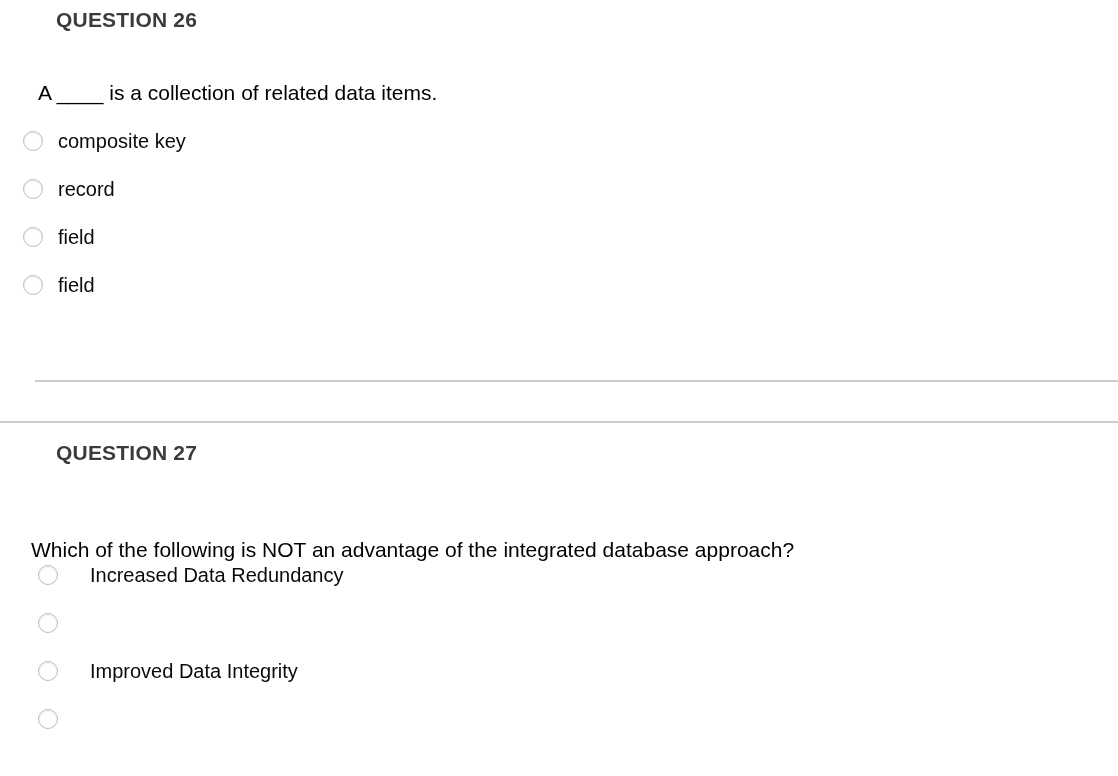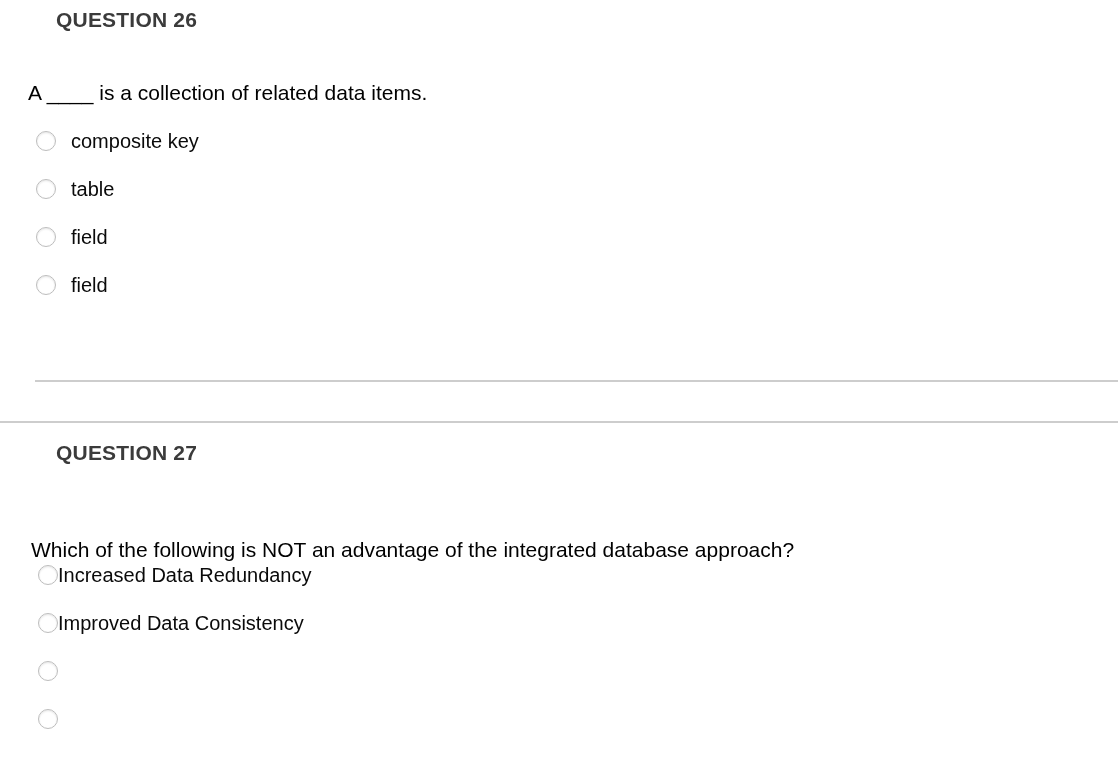--- a/index.html
+++ b/index.html
@@ -85,51 +85,51 @@
   .divider {
     height: 2px;
     background: #cdcdcd;
     border: 0;
     margin: 0;
     padding: 0;
   }
 
   
   #q26-heading { position: absolute; left: 56px;  top: 8px; }
-  #q26-prompt  { position: absolute; left: 28px;  top: 81px; }
-  #q26-options { position: absolute; left: 36px;  top: 117px; }
+  #q26-prompt  { position: absolute; left: 38px;  top: 81px; }
+  #q26-options { position: absolute; left: 23px;  top: 117px; }
   #q26-options .option-label { margin-left: 15px; }
 
   #divider-inset { position: absolute; left: 35px; top: 380px; width: 1083px; }
   #divider-full  { position: absolute; left: 0;    top: 421px; width: 1118px; }
 
   #q27-heading { position: absolute; left: 56px; top: 441px; }
   #q27-prompt  { position: absolute; left: 31px; top: 514px; margin-top: 24px; }
   #q27-options { position: absolute; left: 38px; top: 551px; }
-  #q27-options .option-label { margin-left: 0; }
+  #q27-options .option-label { margin-left: 32px; }
 </style>
 </head>
 <body>
 
 <div class="page">
 
   <div class="question-block">
 
     <div id="q26-heading" class="question-heading">QUESTION 26</div>
 
     <div id="q26-prompt" class="question-prompt">A ____ is a collection of related data items.</div>
 
     <ul id="q26-options" class="options-list">
       <li class="option-row">
         <span class="radio-outer"></span>
         <span class="option-label">composite key</span>
       </li>
       <li class="option-row">
         <span class="radio-outer"></span>
-        <span class="option-label">table</span>
+        <span class="option-label">record</span>
       </li>
       <li class="option-row">
         <span class="radio-outer"></span>
         <span class="option-label">field</span>
       </li>
       <li class="option-row">
         <span class="radio-outer"></span>
         <span class="option-label">field</span>
       </li>
     </ul>
@@ -144,24 +144,24 @@
 
     <div id="q27-prompt" class="question-prompt">Which of the following is NOT an advantage of the integrated database approach?</div>
 
     <ul id="q27-options" class="options-list">
       <li class="option-row">
         <span class="radio-outer"></span>
         <span class="option-label">Increased Data Redundancy</span>
       </li>
       <li class="option-row">
         <span class="radio-outer"></span>
-        <span class="option-label">Improved Data Consistency</span>
       </li>
       <li class="option-row">
         <span class="radio-outer"></span>
+        <span class="option-label">Improved Data Integrity</span>
       </li>
       <li class="option-row">
         <span class="radio-outer"></span>
       </li>
     </ul>
   </div>
 
 </div>
 
 </body></html>

